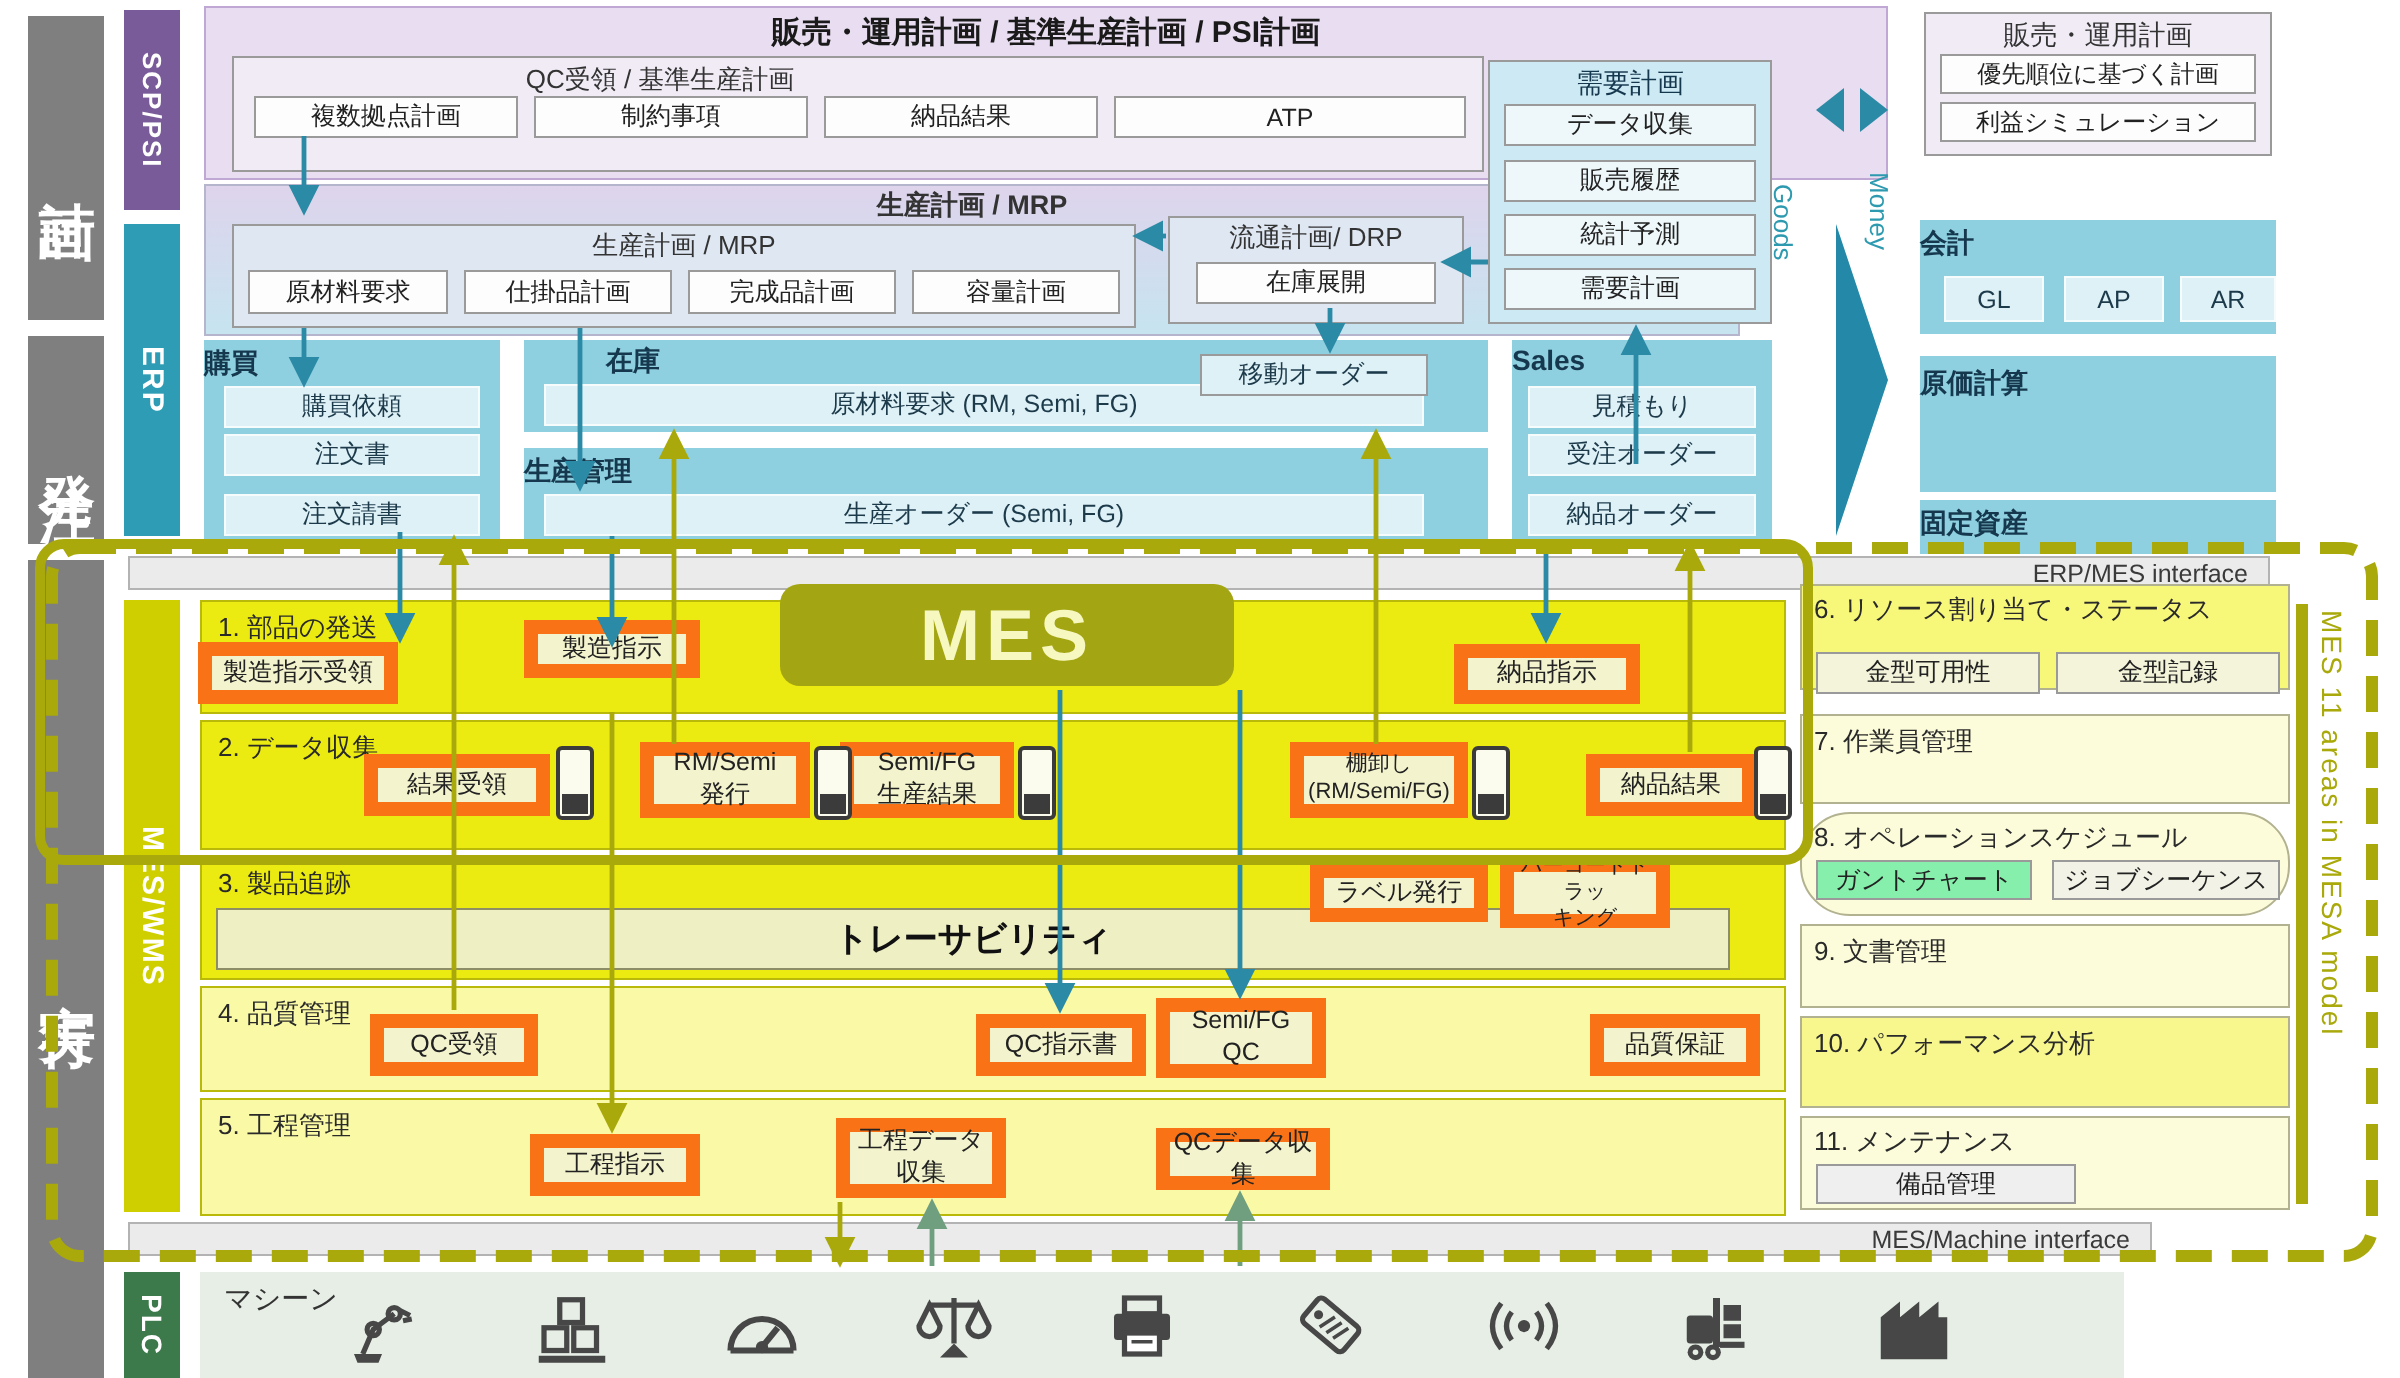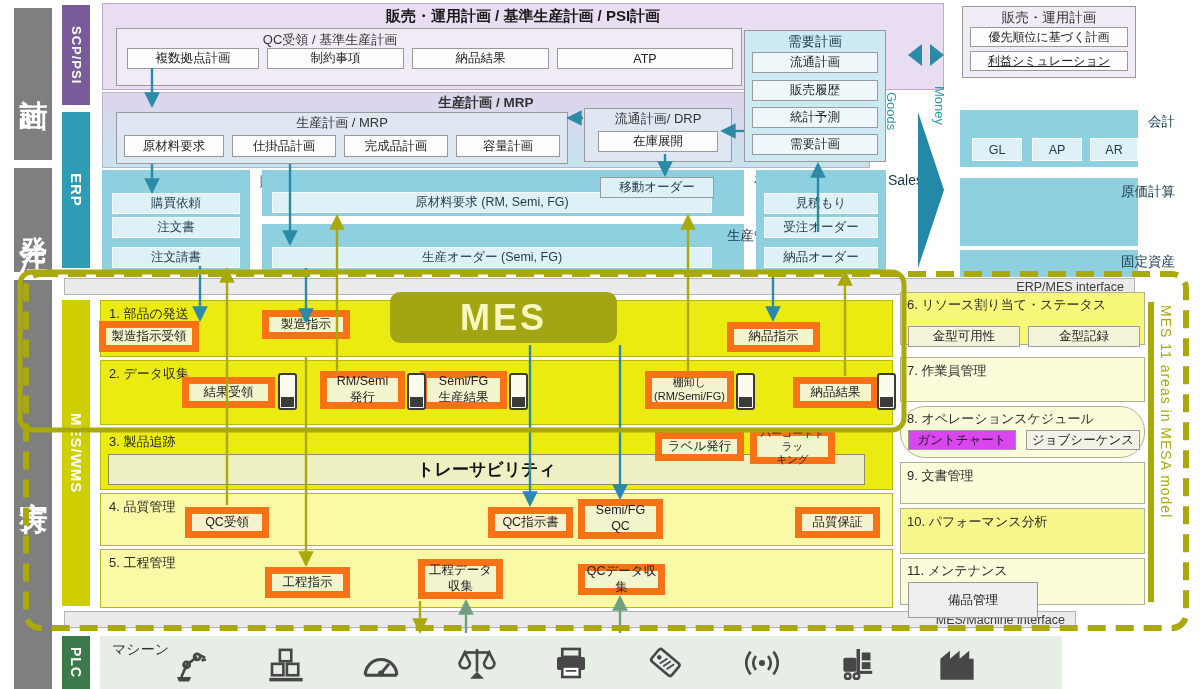--- a/index.html
+++ b/index.html
@@ -5,21 +5,21 @@
   html,body{margin:0;padding:0;background:#fff;font-family:"Liberation Sans","DejaVu Sans",sans-serif;}
   #canvas{position:relative;width:1200px;height:689px;background:#fff;overflow:hidden;}
   .abs{position:absolute;box-sizing:border-box;}
   .vtext{writing-mode:vertical-rl;text-orientation:mixed;}
   .ctr{display:flex;align-items:center;justify-content:center;text-align:center;}
   .phase{background:#7f7f7f;color:#fff;font-size:28px;font-weight:bold;letter-spacing:6px;}
   .layer{color:#fff;font-size:13px;font-weight:bold;letter-spacing:1px;}
   .pbox{background:#f1ebf6;border:1px solid #9a9a9a;}
   .wbox{background:#fdfdfe;border:1px solid #9a9a9a;font-size:12.5px;color:#222;}
   .panel{background:#8ed0e0;}
-  .ptitle{color:#16384e;font-weight:normal;font-size:13.5px;text-align:right;margin-left:37px;}
+  .ptitle{color:#16384e;font-weight:bold;font-size:13.5px;text-align:left;}
   .item{background:#def1f7;border:1px solid #f6fbfc;font-size:12.5px;color:#1c3a4a;}
   .mrow{border:1px solid #b9b909;}
   .bright{background:#ebeb12;}
   .pale{background:#fafaa6;}
   .rowtitle{font-size:13px;color:#2a2a2a;}
   .ybox{background:#f3f3cd;border:7px solid #f97316;font-size:12.5px;color:#222;white-space:pre-line;line-height:1.25;}
   .rarea{border:1px solid #b2b290;font-size:13px;color:#2a2a2a;}
   .rbox{background:#f4f4da;border:1px solid #9a9a9a;font-size:12.5px;color:#222;}
   .iface{background:#ebebeb;border:1px solid #b3b3b3;color:#3a3a3a;font-size:12.5px;display:flex;align-items:center;justify-content:flex-end;padding-right:10px;}
   .phone{position:absolute;width:15px;height:33px;background:#fbfbee;border:2px solid #3b3b3b;border-radius:3px;}
@@ -60,29 +60,29 @@
 
   <div class="abs pbox" style="left:116px;top:28px;width:626px;height:58px;"></div>
   <div class="abs" style="left:180px;top:31px;width:300px;text-align:center;font-size:13px;color:#333;">QC受領 / 基準生産計画</div>
   <div class="abs wbox ctr" style="left:127px;top:48px;width:132px;height:21px;">複数拠点計画</div>
   <div class="abs wbox ctr" style="left:267px;top:48px;width:137px;height:21px;">制約事項</div>
   <div class="abs wbox ctr" style="left:412px;top:48px;width:137px;height:21px;">納品結果</div>
   <div class="abs wbox ctr" style="left:557px;top:48px;width:176px;height:21px;">ATP</div>
 
   <div class="abs" style="left:744px;top:30px;width:142px;height:132px;background:#cdeaf4;border:1px solid #9a9a9a;z-index:2;"></div>
   <div class="abs" style="left:744px;top:33px;width:142px;text-align:center;font-size:13.5px;color:#16384e;z-index:2;">需要計画</div>
-  <div class="abs wbox ctr" style="left:752px;top:52px;width:126px;height:21px;z-index:2;background:#eef8fb;">流通計画</div>
+  <div class="abs wbox ctr" style="left:752px;top:52px;width:126px;height:21px;z-index:2;background:#eef8fb;">データ収集</div>
   <div class="abs wbox ctr" style="left:752px;top:80px;width:126px;height:21px;z-index:2;background:#eef8fb;">販売履歴</div>
   <div class="abs wbox ctr" style="left:752px;top:107px;width:126px;height:21px;z-index:2;background:#eef8fb;">統計予測</div>
   <div class="abs wbox ctr" style="left:752px;top:134px;width:126px;height:21px;z-index:2;background:#eef8fb;">需要計画</div>
 
   <div class="abs pbox" style="left:962px;top:6px;width:174px;height:72px;"></div>
   <div class="abs" style="left:962px;top:9px;width:174px;text-align:center;font-size:13.5px;color:#333;">販売・運用計画</div>
   <div class="abs wbox ctr" style="left:970px;top:27px;width:158px;height:20px;font-size:12px;">優先順位に基づく計画</div>
-  <div class="abs wbox ctr" style="left:970px;top:51px;width:158px;height:20px;font-size:12px;text-decoration:underline;">利益シミュレーション</div>
+  <div class="abs wbox ctr" style="left:970px;top:51px;width:158px;height:20px;font-size:12px;">利益シミュレーション</div>
 
   <div class="abs" style="left:102px;top:92px;width:768px;height:76px;background:linear-gradient(#ded4ec,#c6e4f0);border:1px solid #b5b5cd;"></div>
   <div class="abs" style="left:102px;top:94px;width:768px;text-align:center;font-size:13.5px;font-weight:bold;color:#333;">生産計画 / MRP</div>
   <div class="abs" style="left:116px;top:112px;width:452px;height:52px;background:#dfe7f3;border:1px solid #9a9a9a;"></div>
   <div class="abs" style="left:116px;top:114px;width:452px;text-align:center;font-size:13px;color:#333;">生産計画 / MRP</div>
   <div class="abs wbox ctr" style="left:124px;top:135px;width:100px;height:22px;">原材料要求</div>
   <div class="abs wbox ctr" style="left:232px;top:135px;width:104px;height:22px;">仕掛品計画</div>
   <div class="abs wbox ctr" style="left:344px;top:135px;width:104px;height:22px;">完成品計画</div>
   <div class="abs wbox ctr" style="left:456px;top:135px;width:104px;height:22px;">容量計画</div>
   <div class="abs" style="left:584px;top:108px;width:148px;height:54px;background:#dfe7f3;border:1px solid #9a9a9a;"></div>
@@ -187,32 +187,32 @@
       <div style="margin:3px 0 0 6px;">6. リソース割り当て・ステータス</div>
     </div>
   <div class="abs rbox ctr" style="left:908px;top:326px;width:112px;height:21px;">金型可用性</div>
   <div class="abs rbox ctr" style="left:1028px;top:326px;width:112px;height:21px;">金型記録</div>
   <div class="abs rarea" style="left:900px;top:357px;width:245px;height:45px;background:#fcfcda;">
       <div style="margin:4px 0 0 6px;">7. 作業員管理</div>
     </div>
   <div class="abs rarea" style="left:900px;top:406px;width:245px;height:52px;background:#fcfcda;border-radius:25px;">
       <div style="margin:3px 0 0 6px;">8. オペレーションスケジュール</div>
     </div>
-  <div class="abs rbox ctr" style="left:908px;top:430px;width:108px;height:20px;background:#d946ef;">ガントチャート</div>
+  <div class="abs rbox ctr" style="left:908px;top:430px;width:108px;height:20px;background:#86efac;">ガントチャート</div>
   <div class="abs rbox ctr" style="left:1026px;top:430px;width:114px;height:20px;background:#f2f2e6;">ジョブシーケンス</div>
   <div class="abs rarea" style="left:900px;top:462px;width:245px;height:42px;background:#fcfcda;">
       <div style="margin:4px 0 0 6px;">9. 文書管理</div>
     </div>
   <div class="abs rarea" style="left:900px;top:508px;width:245px;height:46px;background:#f7f78d;">
       <div style="margin:4px 0 0 6px;">10. パフォーマンス分析</div>
     </div>
   <div class="abs rarea" style="left:900px;top:558px;width:245px;height:47px;background:#fcfcda;">
       <div style="margin:3px 0 0 6px;">11. メンテナンス</div>
     </div>
-  <div class="abs rbox ctr" style="left:908px;top:582px;width:130px;height:36px;background:#efefef;">備品管理</div>
+  <div class="abs rbox ctr" style="left:908px;top:582px;width:130px;height:20px;background:#efefef;">備品管理</div>
 
   <div class="abs vtext" style="left:1158px;top:305px;font-size:14px;color:#a9a90b;letter-spacing:1px;">MES 11 areas in MESA model</div>
 
   <div class="abs" style="left:100px;top:636px;width:962px;height:53px;background:#e6eee6;"></div>
   <div class="abs" style="left:112px;top:641px;font-size:14px;color:#333;">マシーン</div>
   <div class="abs micons" style="left:170px;top:640px;width:810px;height:46px;">
     <svg width="42" height="42" viewBox="0 0 48 48">
         <g fill="none" stroke="#474747" stroke-width="3">
           <path d="M13 40 L19 26 L31 17"></path>
           <circle cx="19" cy="26" r="3.5"></circle>

